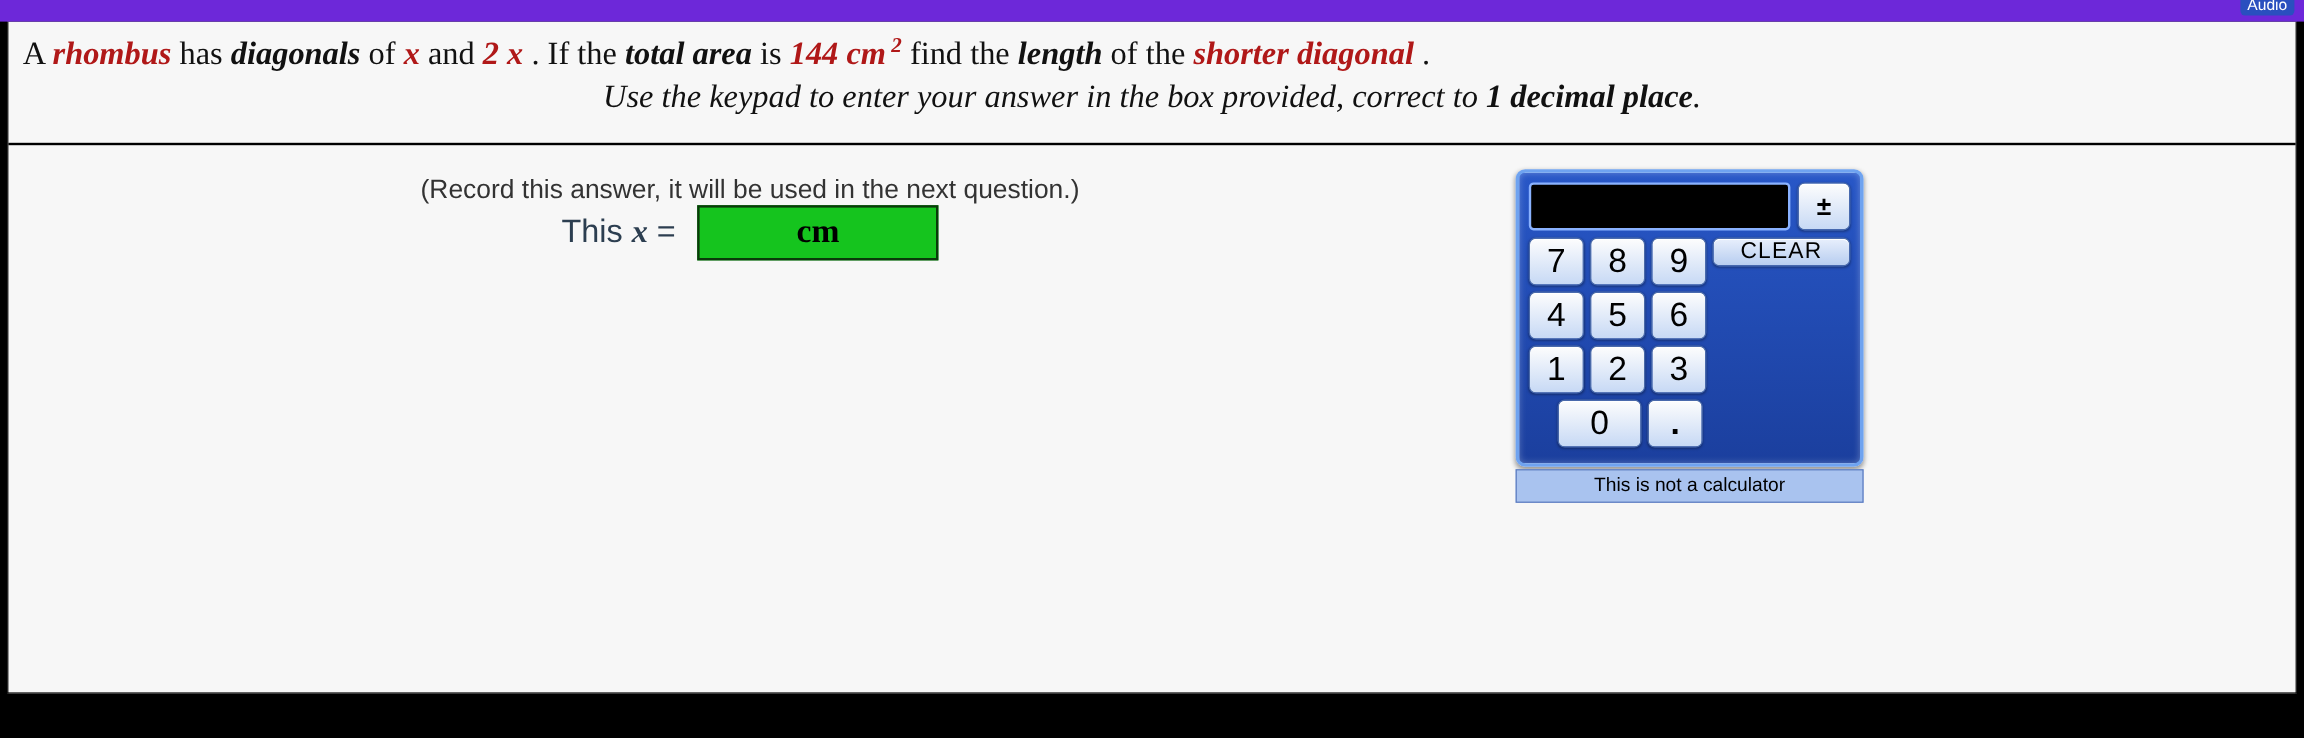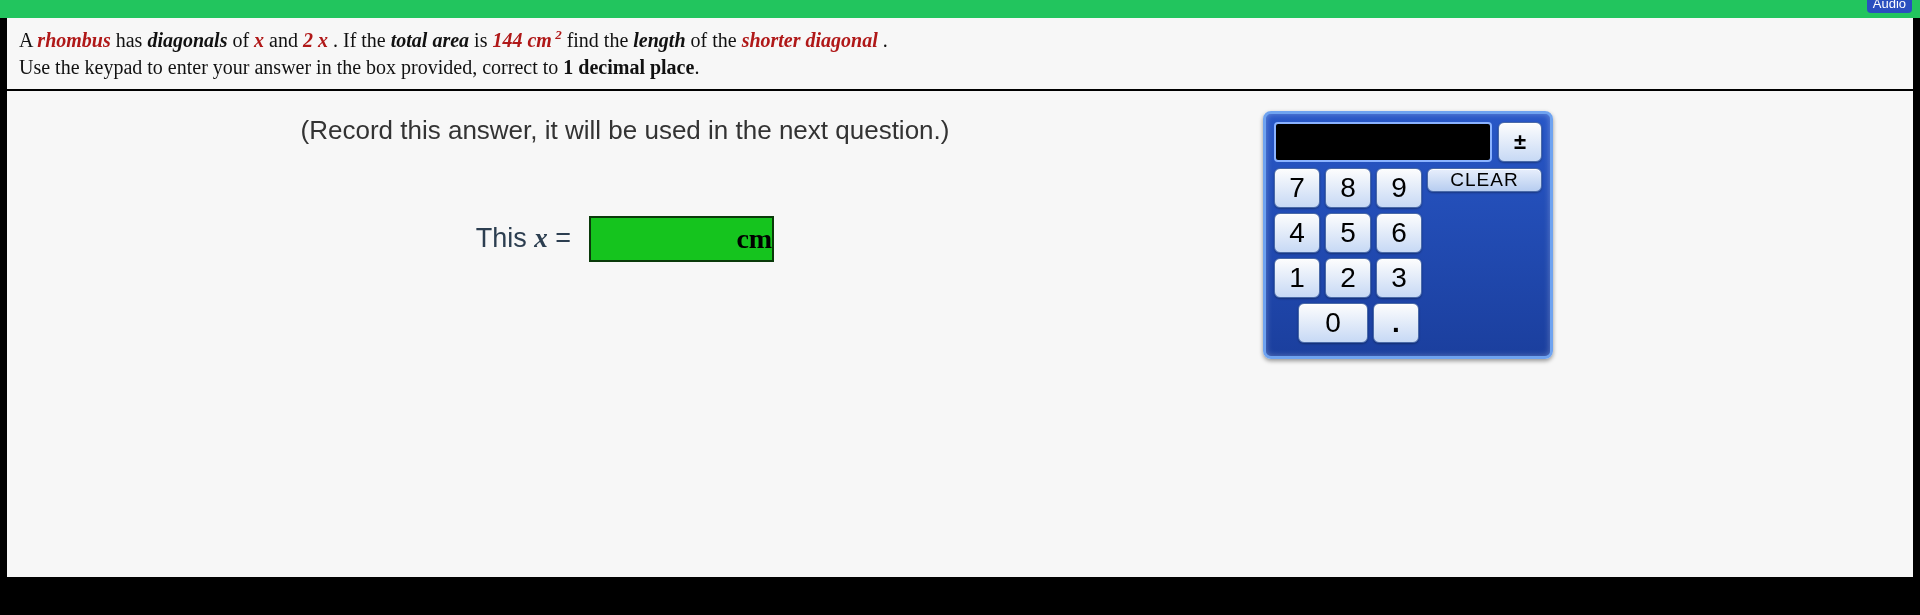--- a/index.html
+++ b/index.html
@@ -3,79 +3,78 @@
 <meta charset="utf-8">
 <style>
   * { box-sizing: border-box; margin: 0; padding: 0; }
   body {
     background: #000;
     font-family: Georgia, 'Times New Roman', serif;
     width: 1920px;
     height: 615px;
     overflow: hidden;
   }
-  .top-bar { height: 18px; background: #22c55e; position: relative; }
+  .top-bar { height: 18px; background: #6d28d9; position: relative; }
   .audio-badge {
     position: absolute; right: 8px; top: -6px;
     background: #2a4fbf; color: #fff; padding: 2px 6px;
     font-size: 13px; border-radius: 0 0 4px 4px;
     font-family: Arial, sans-serif;
   }
   .content-panel {
     background: #f7f7f7;
     margin: 0 6px;
     border: 1px solid #000;
     border-top: none;
     height: 560px;
   }
   .question-block {
-    padding: 8px 12px 8px 12px;
-    font-size: 20px;
+    padding: 8px 12px 20px 12px;
+    font-size: 27px;
     line-height: 1.35;
     border-bottom: 2px solid #000;
     color: #111;
   }
   .q-em { font-style: italic; font-weight: bold; }
   .q-red { color: #b01818; font-style: italic; font-weight: bold; }
   .q-sup { font-size: 0.65em; vertical-align: super; }
-  .q-instr { color: #111; }
+  .q-instr { font-style: italic; color: #111; text-align: center; }
   .q-strong { font-weight: bold; }
   .answer-area {
     display: flex;
     padding: 20px 40px;
     gap: 60px;
     align-items: flex-start;
   }
   .answer-left {
     flex: 1;
     display: flex;
     flex-direction: column;
     align-items: center;
     padding-top: 4px;
   }
   .record-note {
     font-family: Arial, sans-serif;
-    font-size: 26px;
+    font-size: 22px;
     color: #333;
-    margin-bottom: 70px;
   }
   .find-row {
     display: flex;
     align-items: center;
     gap: 18px;
     font-family: Arial, sans-serif;
     font-size: 27px;
     color: #2c3e50;
   }
   .find-row .var { font-style: italic; font-family: Georgia, serif; font-weight: bold; }
   .answer-box {
     background: #15c41e;
     border: 2px solid #0a3a0a;
-    width: 185px; height: 46px;
-    display: flex; align-items: center; justify-content: flex-end;
+    width: 201px; height: 46px;
+    display: flex; align-items: center; justify-content: center;
     color: #000; font-weight: bold; font-size: 28px;
     font-family: Georgia, serif;
   }
   .keypad-wrap {
     width: 290px;
     margin-right: 320px;
   }
   .keypad {
     background: linear-gradient(#2857c7, #1b3f9e);
     border: 3px solid #6fa3f0;
@@ -167,16 +166,17 @@
         <div class="kp-row">
           <div class="kp-btn kp-num">1</div>
           <div class="kp-btn kp-num">2</div>
           <div class="kp-btn kp-num">3</div>
         </div>
         <div class="kp-row">
           <div class="kp-btn kp-zero">0</div>
           <div class="kp-btn kp-dot">.</div>
         </div>
       </div>
+      <div class="kp-caption">This is not a calculator</div>
     </div>
   </div>
 
 </div>
 
 </body></html>

